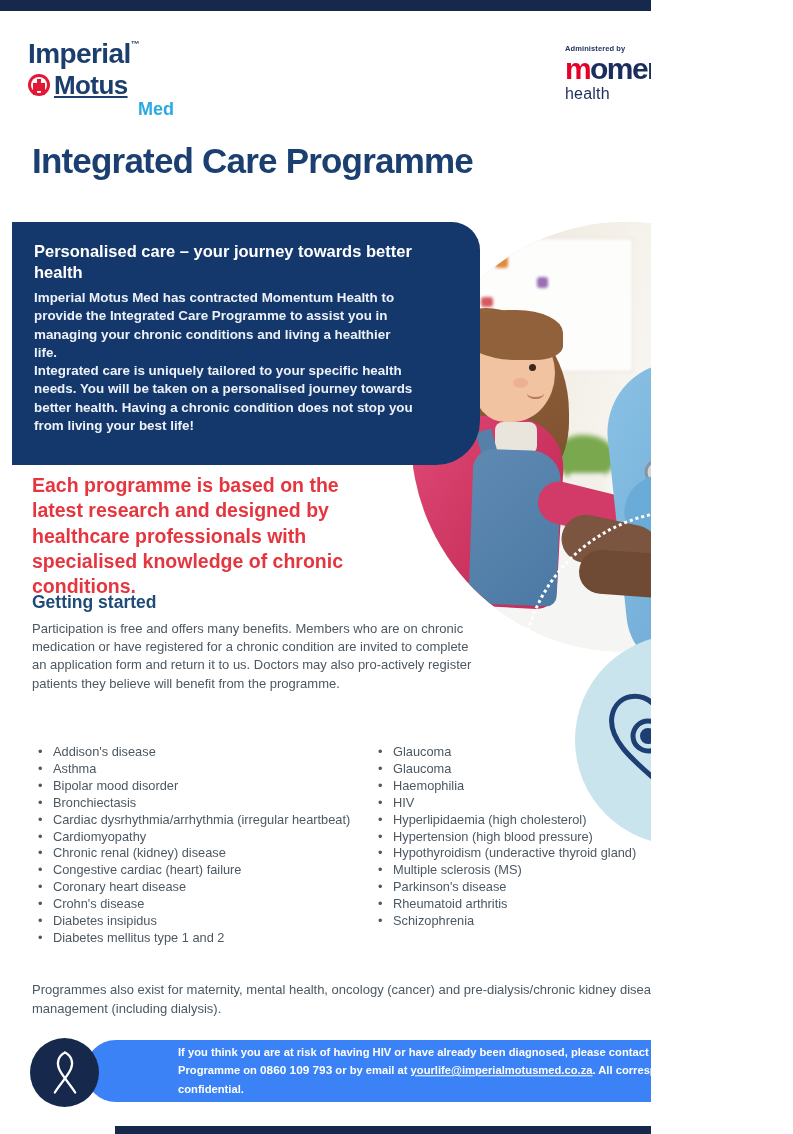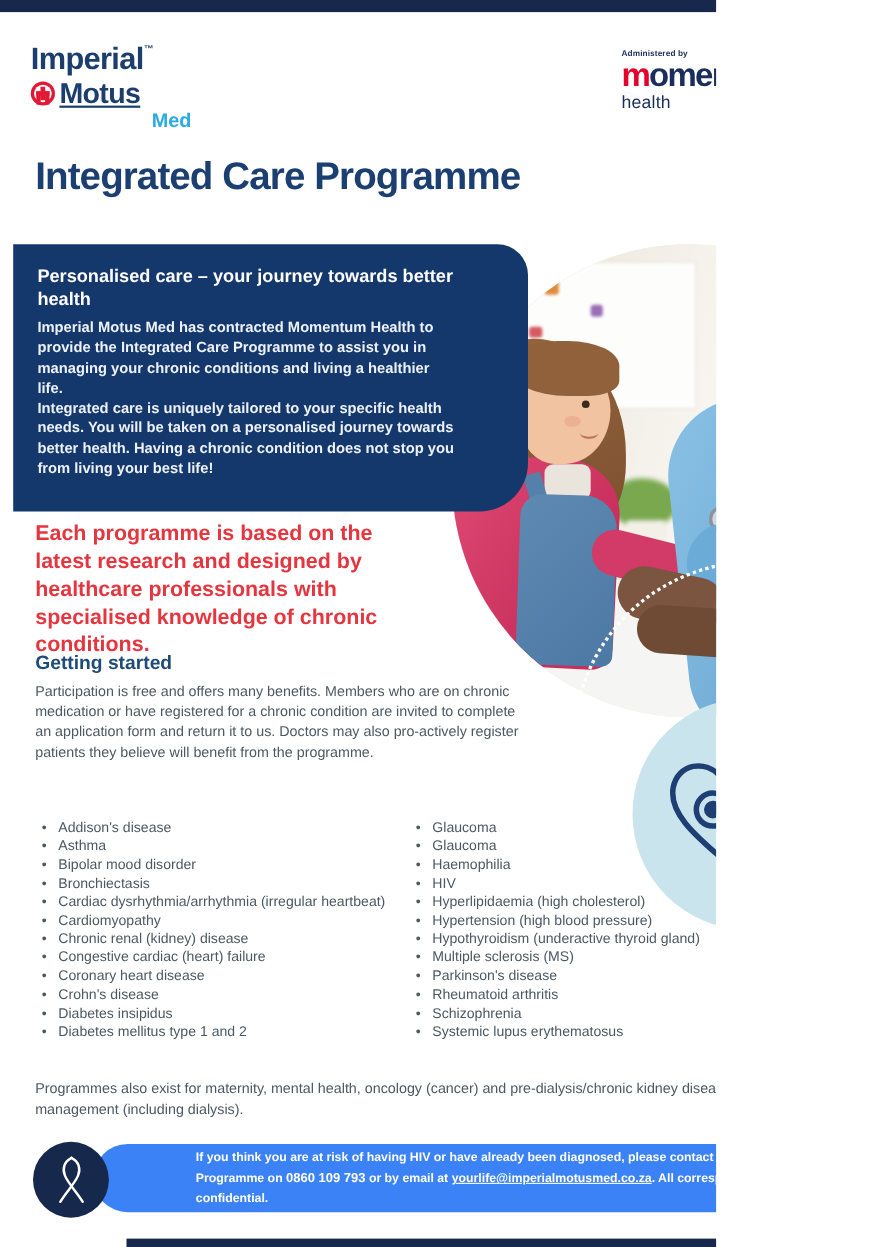--- a/index.html
+++ b/index.html
@@ -237,21 +237,20 @@
     <li class="cond">Glaucoma</li>
     <li class="cond">Haemophilia</li>
     <li class="cond">HIV</li>
     <li class="cond">Hyperlipidaemia (high cholesterol)</li>
     <li class="cond">Hypertension (high blood pressure)</li>
     <li class="cond">Hypothyroidism (underactive thyroid gland)</li>
     <li class="cond">Multiple sclerosis (MS)</li>
     <li class="cond">Parkinson's disease</li>
     <li class="cond">Rheumatoid arthritis</li>
     <li class="cond">Schizophrenia</li>
-    <li class="cond">Systemic lupus erythematosus</li>
   </ul>
 
   <div class="abs footer-note">Programmes also exist for maternity, mental health, oncology (cancer) and pre-dialysis/chronic kidney disease management (including dialysis).</div>
 
   <div class="abs banner">
     <div class="banner-text">
       <span>If you think you are at risk of having HIV or have already been diagnosed, please contact the YourLife Programme on </span><span class="banner-phone">0860 109 793</span><span> or by email at </span><a href="#" class="banner-email">yourlife@imperialmotusmed.co.za</a><span>. All correspondence is confidential.</span>
     </div>
   </div>
 

